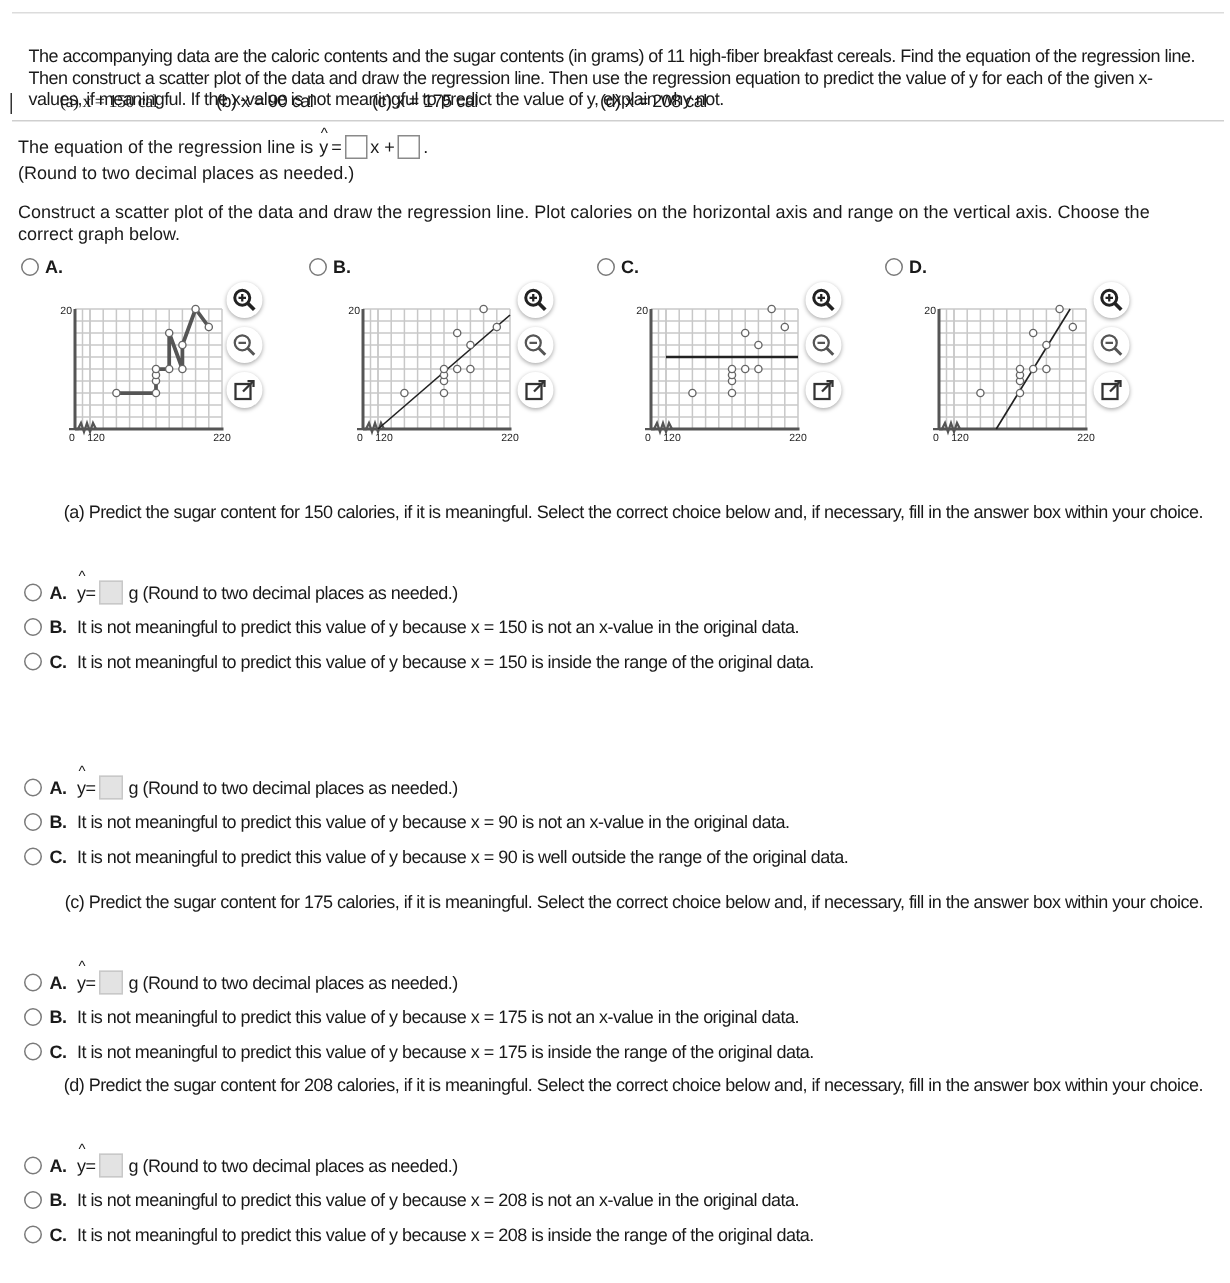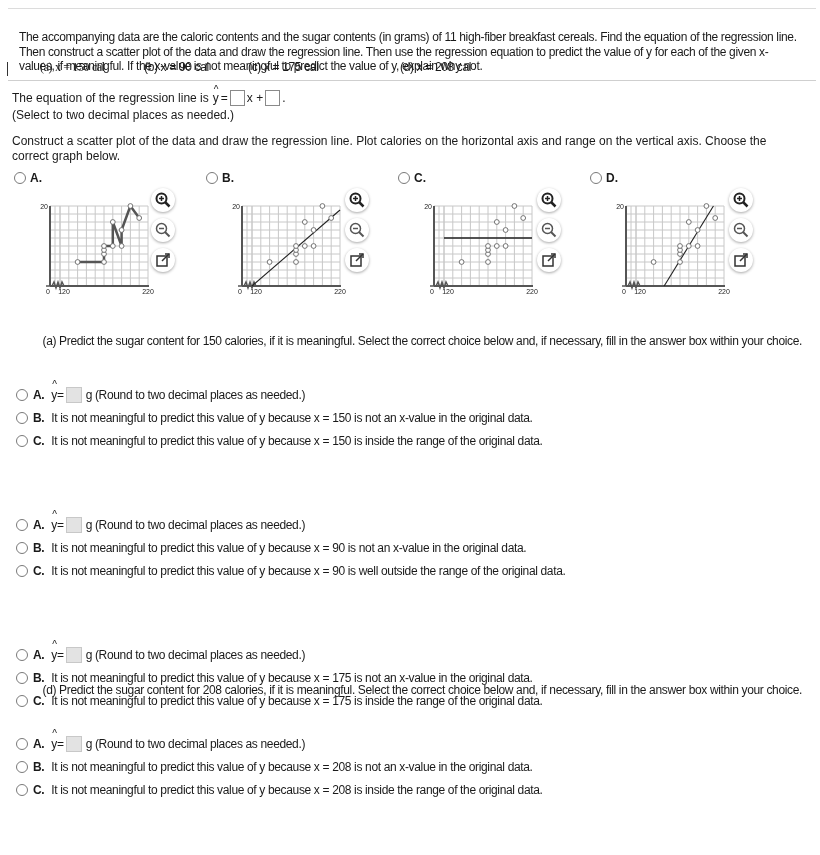--- a/index.html
+++ b/index.html
@@ -54,21 +54,21 @@
 
 <div class="eq-line">
   <span>The equation of the regression line is</span>
   <span class="yhat"><span class="hat">^</span><span>y</span></span>
   <span style="margin-left:2px;">=</span>
   <span class="box-in"></span>
   <span>x +</span>
   <span class="box-in"></span>
   <span>.</span>
 </div>
-<div class="round-note">(Select to two decimal places as needed.)</div>
+<div class="round-note">(Round to two decimal places as needed.)</div>
 
 <div class="construct">Construct a scatter plot of the data and draw the regression line. Plot calories on the horizontal axis and range on the vertical axis. Choose the correct graph below.</div>
 
 <div class="graph-opt" style="left:14px;">
   <span class="radio"></span><span class="opt-label">A.</span>
   <svg class="graph-svg" width="130" height="100" id="g0">
       <line x1="24" y1="8" x2="24" y2="88" stroke="#c8c8c8" stroke-width="1"></line>
       <line x1="32.8" y1="8" x2="32.8" y2="88" stroke="#c8c8c8" stroke-width="1"></line>
       <line x1="41.6" y1="8" x2="41.6" y2="88" stroke="#c8c8c8" stroke-width="1"></line>
       <line x1="50.4" y1="8" x2="50.4" y2="88" stroke="#c8c8c8" stroke-width="1"></line>
@@ -386,41 +386,42 @@
     <span>It is not meaningful to predict this value of y because x = 90 is not an x-value in the original data.</span>
   </div>
   <div class="choice narrow" style="top:100px;">
     <span class="radio"></span>
     <span class="ch-letter">C.</span>
     <span>It is not meaningful to predict this value of y because x = 90 is well outside the range of the original data.</span>
   </div>
 </div>
 
 <div class="q-sec" style="top:594px;height:120px;">
+  <div class="q-prompt narrow">(c) Predict the sugar content for 175 calories, if it is meaningful. Select the correct choice below and, if necessary, fill in the answer box within your choice.</div>
   <div class="choice narrow" style="top:53px;">
     <span class="radio"></span>
     <span class="ch-letter">A.</span>
     <span class="yh2"><span class="hat">^</span><span>y</span></span>
     <span>=</span>
     <span class="ans-box"></span>
     <span>g (Round to two decimal places as needed.)</span>
   </div>
   <div class="choice narrow" style="top:77px;">
     <span class="radio"></span>
     <span class="ch-letter">B.</span>
     <span>It is not meaningful to predict this value of y because x = 175 is not an x-value in the original data.</span>
   </div>
   <div class="choice narrow" style="top:100px;">
     <span class="radio"></span>
     <span class="ch-letter">C.</span>
     <span>It is not meaningful to predict this value of y because x = 175 is inside the range of the original data.</span>
   </div>
 </div>
 
-<div class="q-sec" style="top:683px;height:125px;">
+<div class="q-sec" style="top:716px;height:125px;">
   <div class="q-prompt narrow">(d) Predict the sugar content for 208 calories, if it is meaningful. Select the correct choice below and, if necessary, fill in the answer box within your choice.</div>
   <div class="choice narrow" style="top:53px;">
     <span class="radio"></span>
     <span class="ch-letter">A.</span>
     <span class="yh2"><span class="hat">^</span><span>y</span></span>
     <span>=</span>
     <span class="ans-box"></span>
     <span>g (Round to two decimal places as needed.)</span>
   </div>
   <div class="choice narrow" style="top:77px;">

